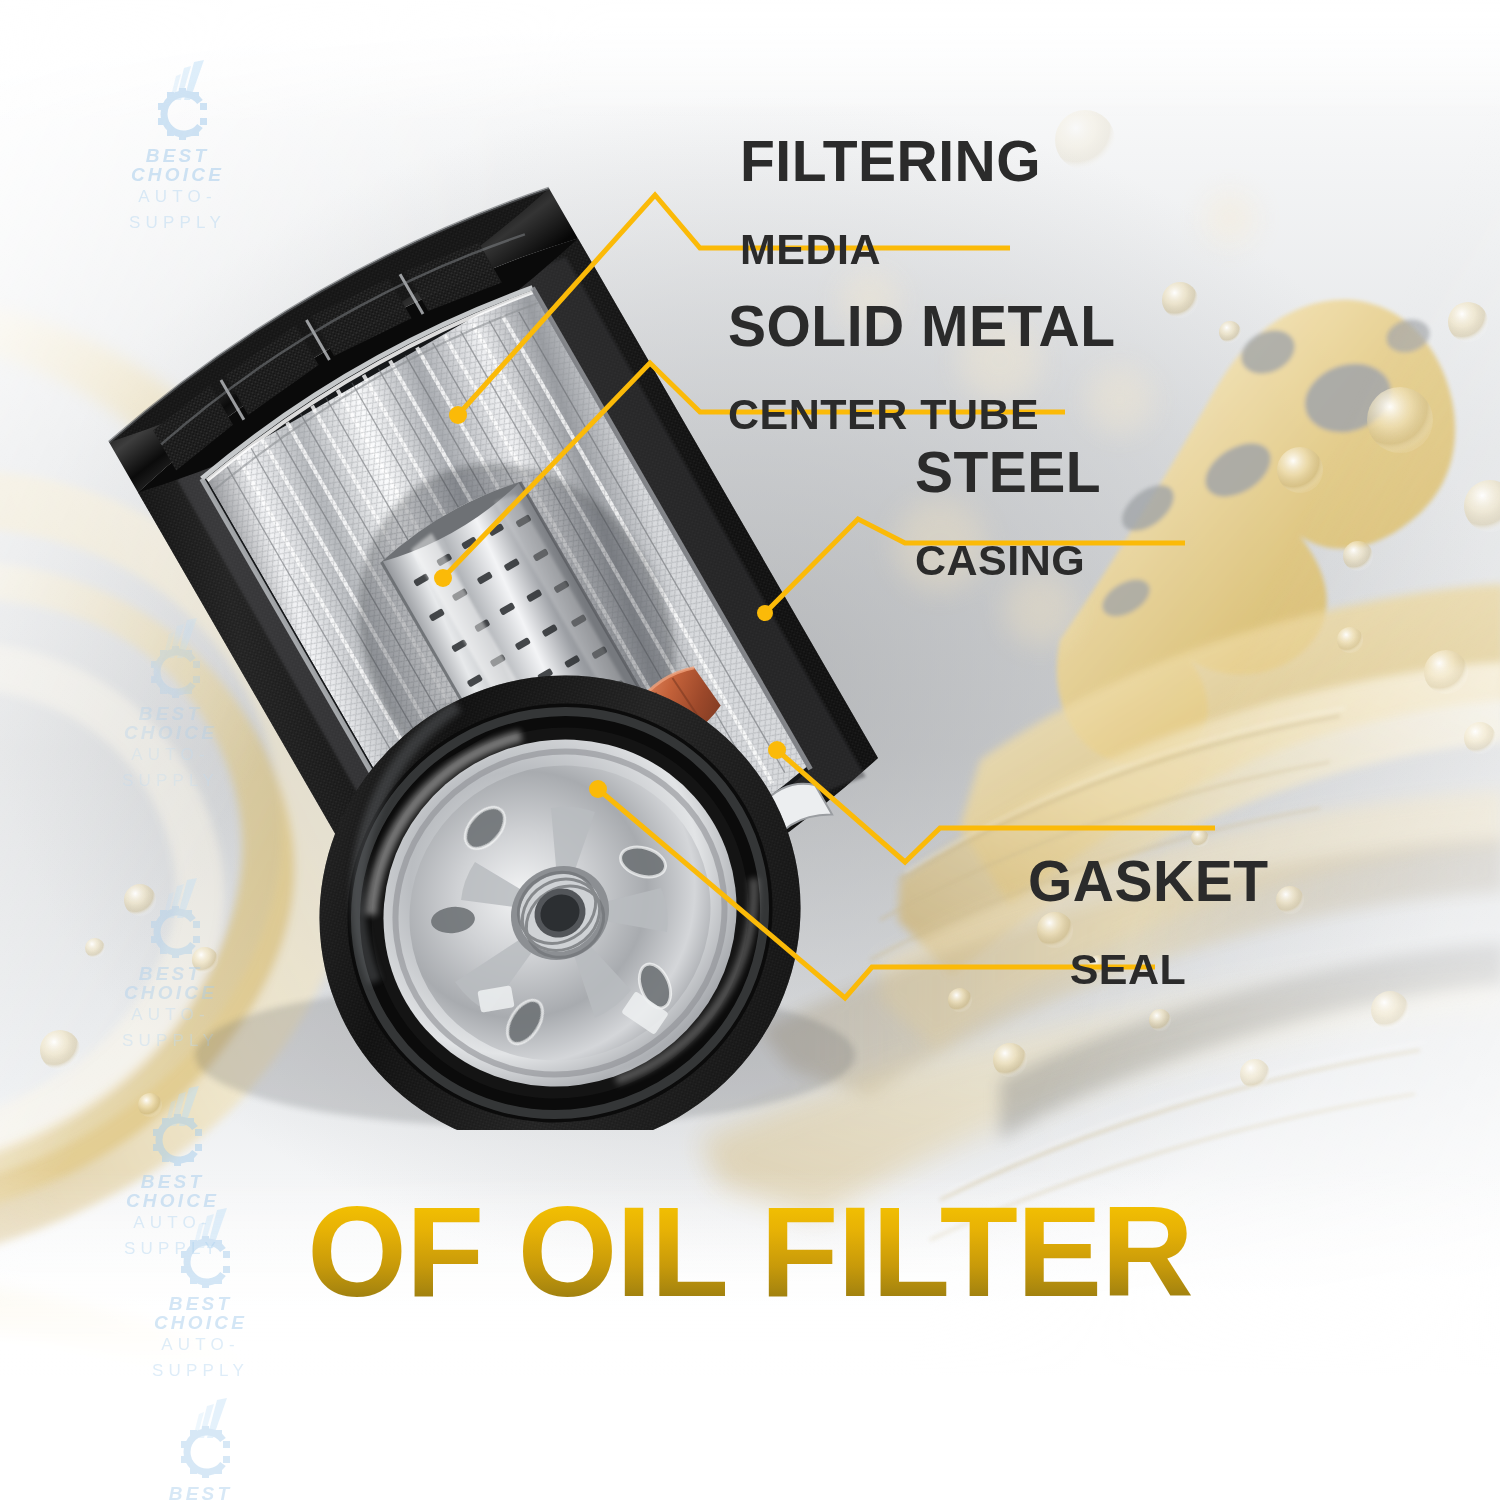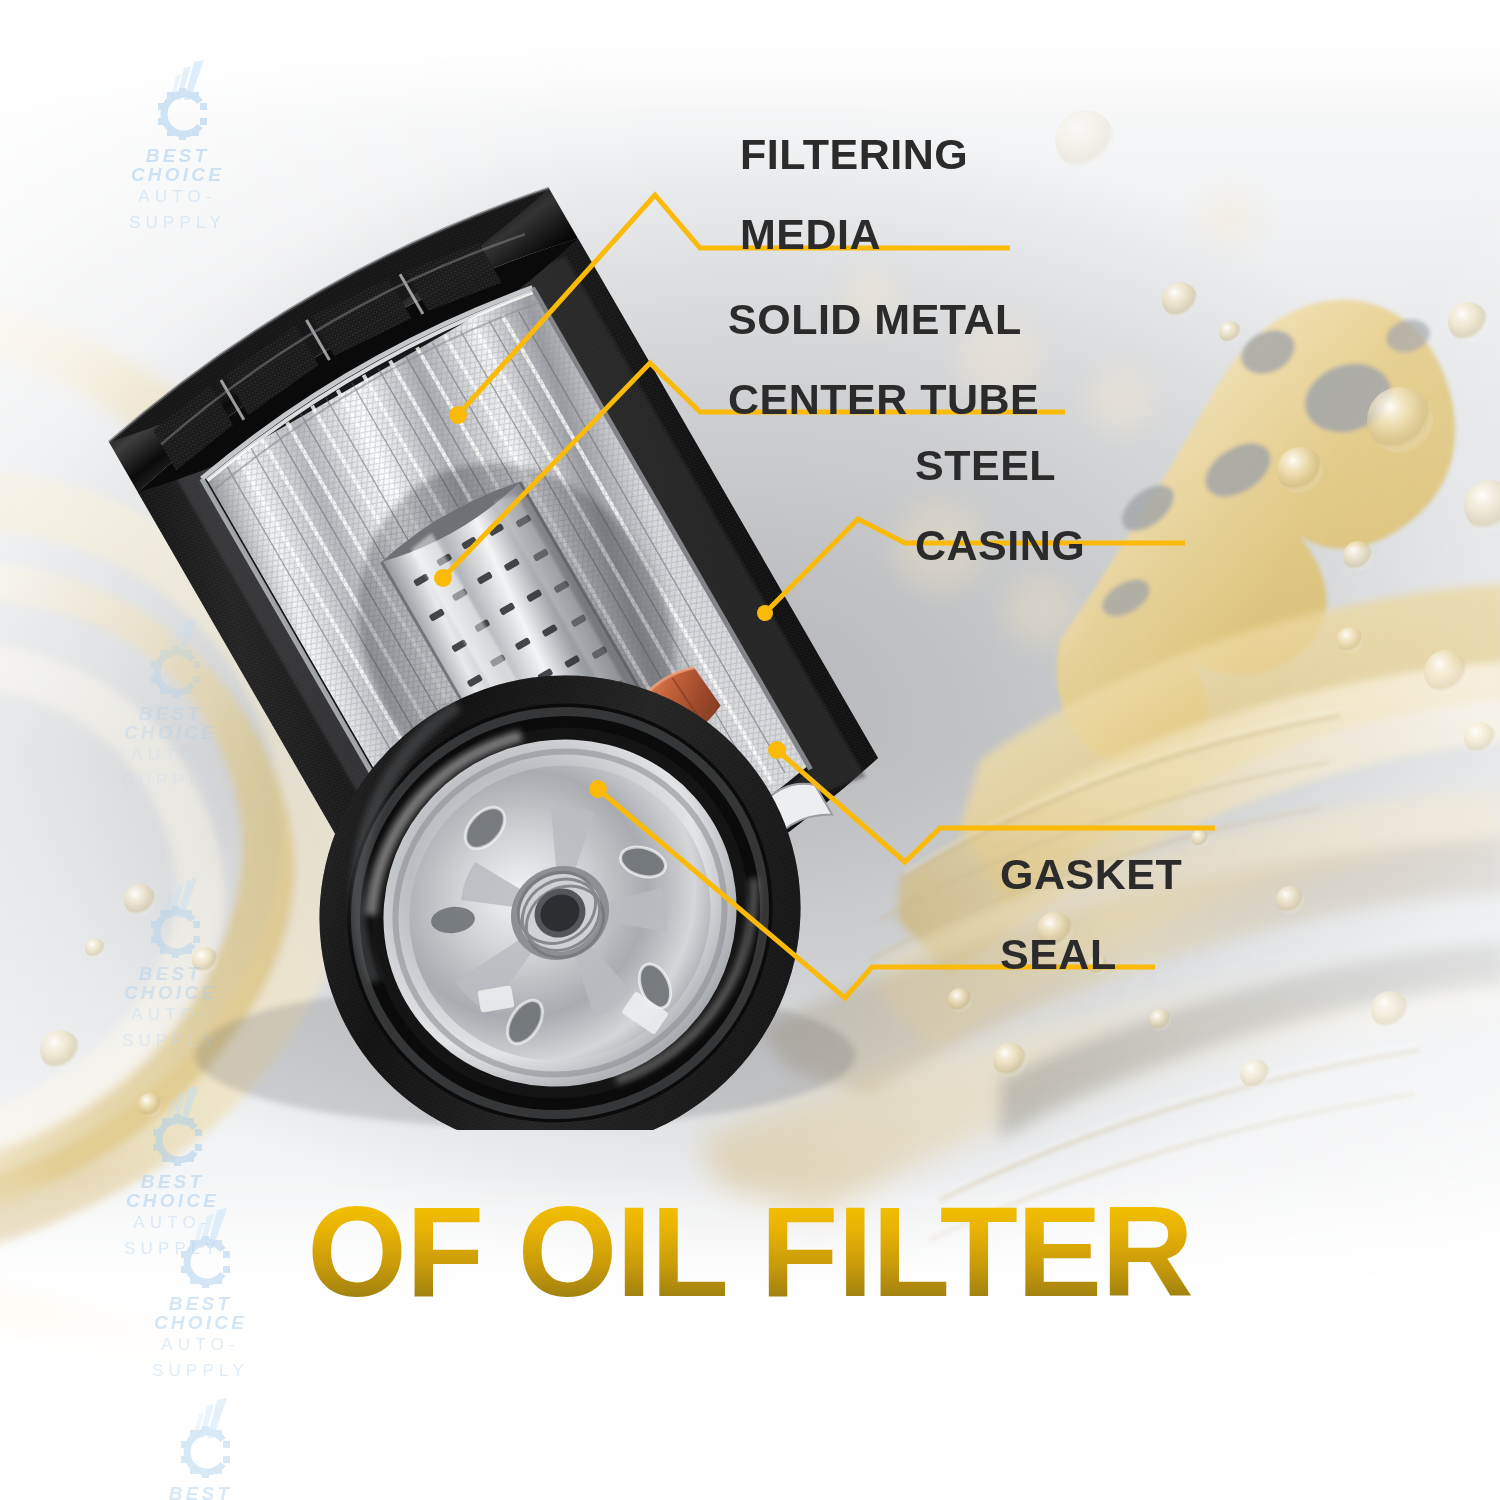--- a/index.html
+++ b/index.html
@@ -27,21 +27,21 @@
   .wm .n2{font-size:17px;letter-spacing:5.2px;color:#bedbf2;font-family:"Liberation Sans",sans-serif;line-height:1.5;}
 
   
   #filter{position:absolute;left:55px;top:120px;width:900px;height:1010px;}
 
   
   .callout{position:absolute;}
   .callout .txt{font-family:"Liberation Sans",sans-serif;font-weight:bold;
      color:#2b2b2b;letter-spacing:0.5px;line-height:1.03;
      text-transform:uppercase;font-stretch:condensed;white-space:nowrap;}
-  .ln1{font-size:43px;}
+  .ln1{font-size:57px;}
   .ln2{font-size:43px;margin-top:36px;}
   .lead{position:absolute;left:0;top:0;pointer-events:none;overflow:visible;}
 
   
   #title{position:absolute;left:0;top:1195;width:1500px;text-align:center;}
   #title div{font-family:"Liberation Sans",sans-serif;font-weight:bold;
     font-size:128px;line-height:0.92;letter-spacing:-1px;font-stretch:condensed;
     background:linear-gradient(180deg,#f7c600 0%,#e8b305 30%,#c89a0a 62%,#8f7612 100%);
     -webkit-background-clip:text;background-clip:text;color:transparent;
     -webkit-text-fill-color:transparent;}
@@ -723,21 +723,21 @@
   <div class="callout" style="left:728px;top:297px;">
     <div class="txt ln1">SOLID METAL</div>
     <div class="txt ln2">CENTER TUBE</div>
   </div>
 
   <div class="callout" style="left:915px;top:443px;">
     <div class="txt ln1">STEEL</div>
     <div class="txt ln2">CASING</div>
   </div>
 
-  <div class="callout" style="left:1000px;top:852px;width:200px;">
+  <div class="callout" style="left:1028px;top:852px;text-align:center;width:200px;">
     <div class="txt ln1">GASKET</div>
     <div class="txt ln2">SEAL</div>
   </div>
 
 
   <div id="title" style="top:1193px;">
     <div>OF OIL FILTER</div>
   </div>
 
 </div>

